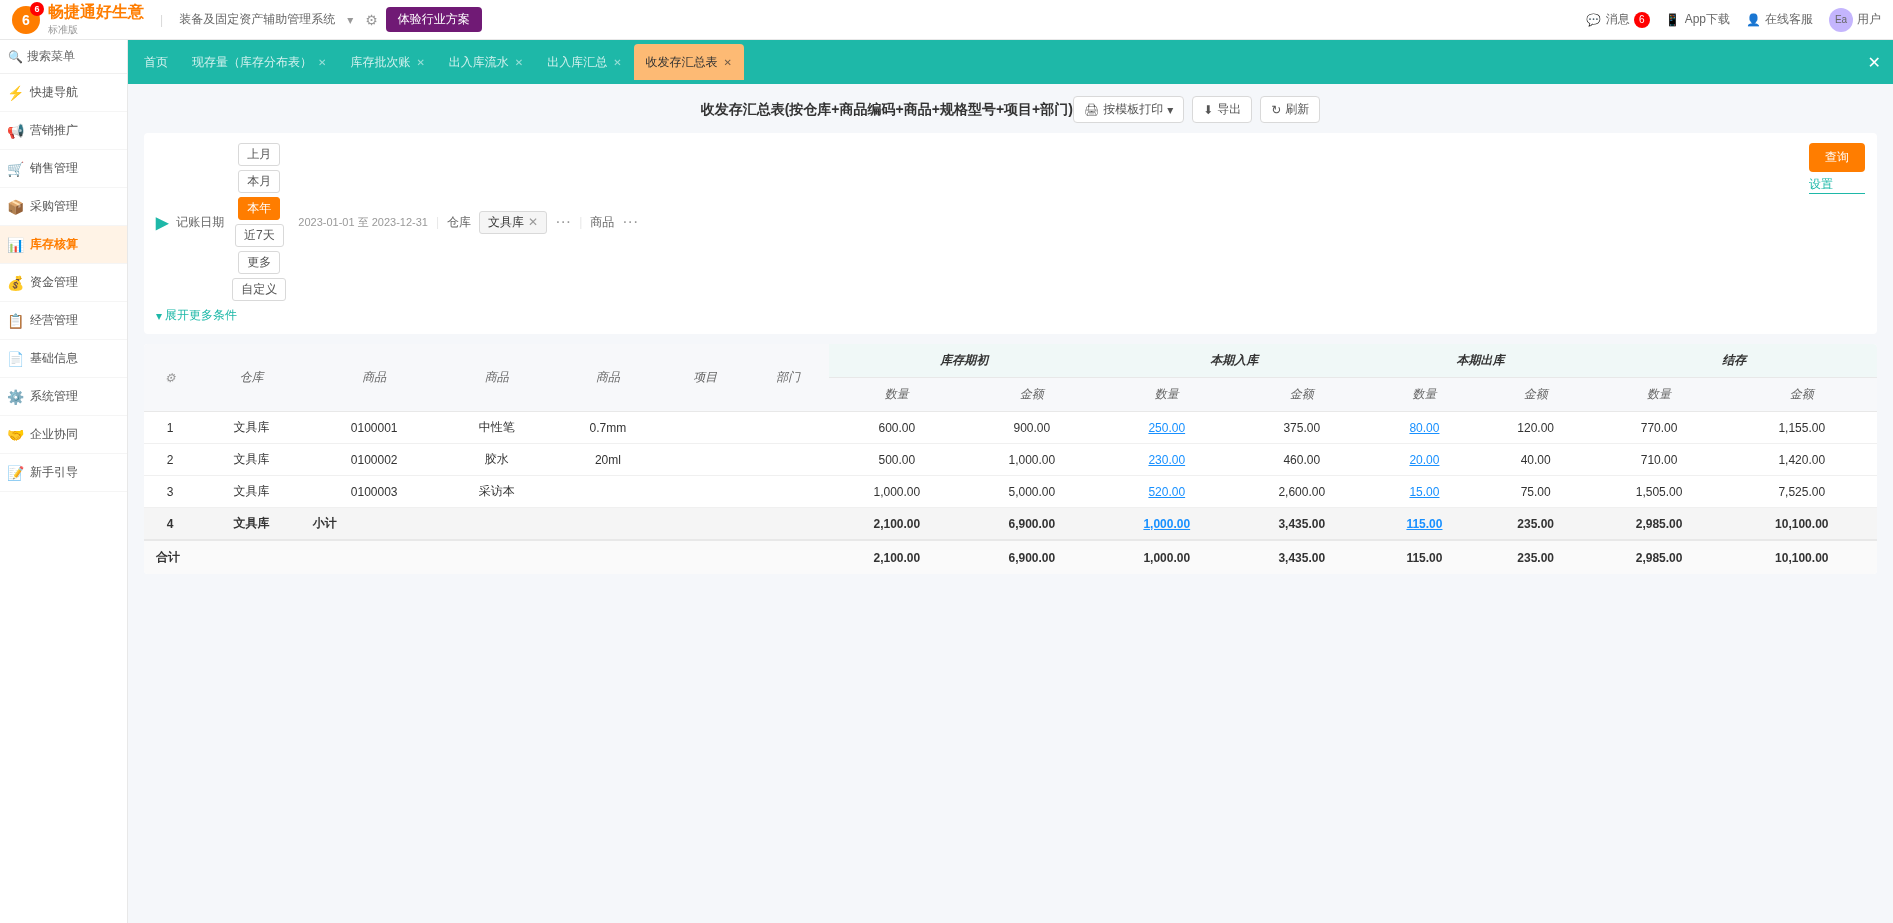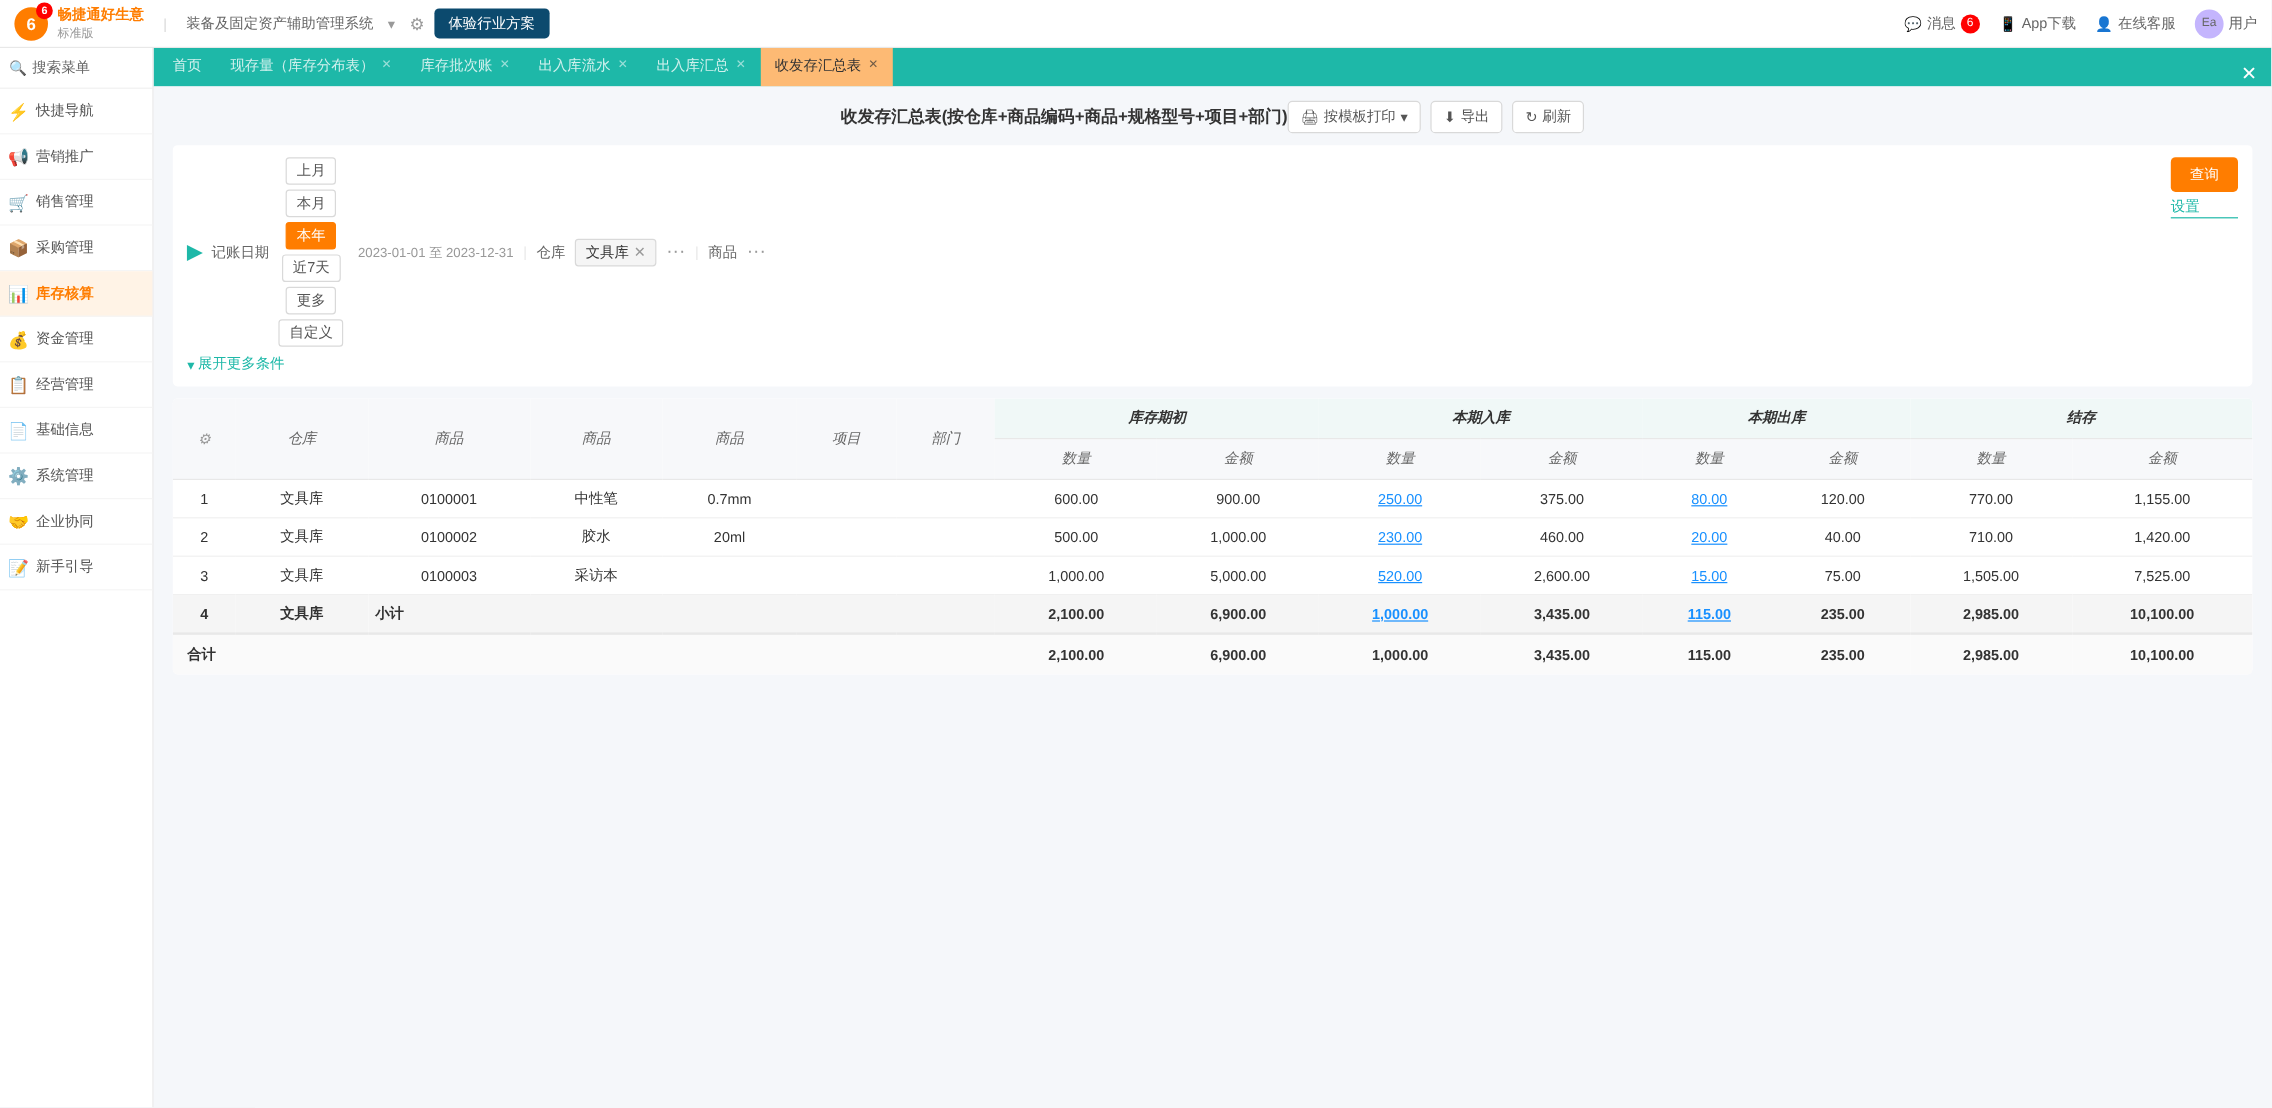--- a/index.html
+++ b/index.html
@@ -4,40 +4,40 @@
   <style>
     * { box-sizing: border-box; margin: 0; padding: 0; }
     body { font-family: 'Microsoft YaHei', Arial, sans-serif; font-size: 12px; background: #f0f2f5; color: #333; display: flex; flex-direction: column; height: 923px; overflow: hidden; }
 
     
     .top-bar { height: 40px; background: #fff; display: flex; align-items: center; padding: 0 12px; border-bottom: 1px solid #e8e8e8; justify-content: space-between; }
     .top-bar-left { display: flex; align-items: center; gap: 8px; }
     .logo { width: 28px; height: 28px; background: #ff7d00; border-radius: 50%; display: flex; align-items: center; justify-content: center; color: #fff; font-size: 14px; font-weight: bold; position: relative; }
     .logo-badge { position: absolute; top: -4px; right: -4px; background: #f00; color: #fff; border-radius: 50%; width: 14px; height: 14px; font-size: 9px; display: flex; align-items: center; justify-content: center; }
     .system-name { color: #666; font-size: 12px; }
-    .trial-btn { background: #0c4a6e; color: #fff; border: none; padding: 4px 12px; border-radius: 4px; cursor: pointer; font-size: 12px; }
+    .trial-btn { background: #701a75; color: #fff; border: none; padding: 4px 12px; border-radius: 4px; cursor: pointer; font-size: 12px; }
     .top-bar-right { display: flex; align-items: center; gap: 16px; color: #666; font-size: 12px; }
     .top-bar-right span { cursor: pointer; display: flex; align-items: center; gap: 4px; }
     .badge { background: #f00; color: #fff; border-radius: 50%; width: 16px; height: 16px; font-size: 10px; display: flex; align-items: center; justify-content: center; }
 
     
     .main-layout { display: flex; flex: 1; overflow: hidden; }
 
     
     .sidebar { width: 128px; background: #fff; border-right: 1px solid #e8e8e8; display: flex; flex-direction: column; }
     .sidebar-search { padding: 8px; border-bottom: 1px solid #f0f0f0; display: flex; align-items: center; gap: 4px; color: #666; cursor: pointer; }
     .sidebar-item { padding: 10px 8px; display: flex; align-items: center; gap: 6px; cursor: pointer; color: #555; font-size: 12px; border-bottom: 1px solid #f5f5f5; }
     .sidebar-item.active { background: #fff3e6; color: #ff7d00; font-weight: bold; }
     .sidebar-icon { width: 16px; height: 16px; display: flex; align-items: center; justify-content: center; font-size: 14px; }
 
     
     .content-area { flex: 1; display: flex; flex-direction: column; overflow: hidden; }
 
     
-    .tab-bar { background: #1eb8a8; display: flex; align-items: flex-end; height: 32px; padding: 0 4px; }
+    .tab-bar { background: #1eb8a8; display: flex; align-items: center; height: 44px; padding: 0 4px; }
     .tab { padding: 0 12px; height: 36px; display: flex; align-items: center; gap: 6px; cursor: pointer; color: rgba(255,255,255,0.8); font-size: 12px; white-space: nowrap; }
     .tab.active { background: #fdba74; color: #333; border-radius: 4px 4px 0 0; }
     .tab-close { font-size: 10px; cursor: pointer; opacity: 0.7; }
     .tab-bar-close { margin-left: auto; color: #fff; font-size: 16px; cursor: pointer; padding: 0 8px; }
 
     
     .page-content { flex: 1; overflow-y: auto; background: #f5f7fa; padding: 12px 16px; }
 
     
     .page-header { display: flex; align-items: center; justify-content: center; margin-bottom: 10px; }
@@ -83,21 +83,21 @@
 </head>
 <body>
 
 <div class="top-bar">
   <div class="top-bar-left">
     <div class="logo">
       <span>6</span>
       <div class="logo-badge">6</div>
     </div>
     <div>
-      <div style="font-size:12px;font-weight:bold;color:#ff7d00;font-family:Liberation Serif, serif;">畅捷通好生意</div>
+      <div style="font-size:16px;font-weight:bold;color:#ff7d00;font-family:Liberation Serif, serif;">畅捷通好生意</div>
       <div style="font-size:10px;color:#999;">标准版</div>
     </div>
     <span style="color:#d9d9d9;margin:0 8px;">|</span>
     <span class="system-name">装备及固定资产辅助管理系统</span>
     <span style="color:#999;margin:0 4px;">▾</span>
     <span style="color:#999;font-size:14px;cursor:pointer;">⚙</span>
     <button class="trial-btn">体验行业方案</button>
   </div>
   <div class="top-bar-right">
     <span>

